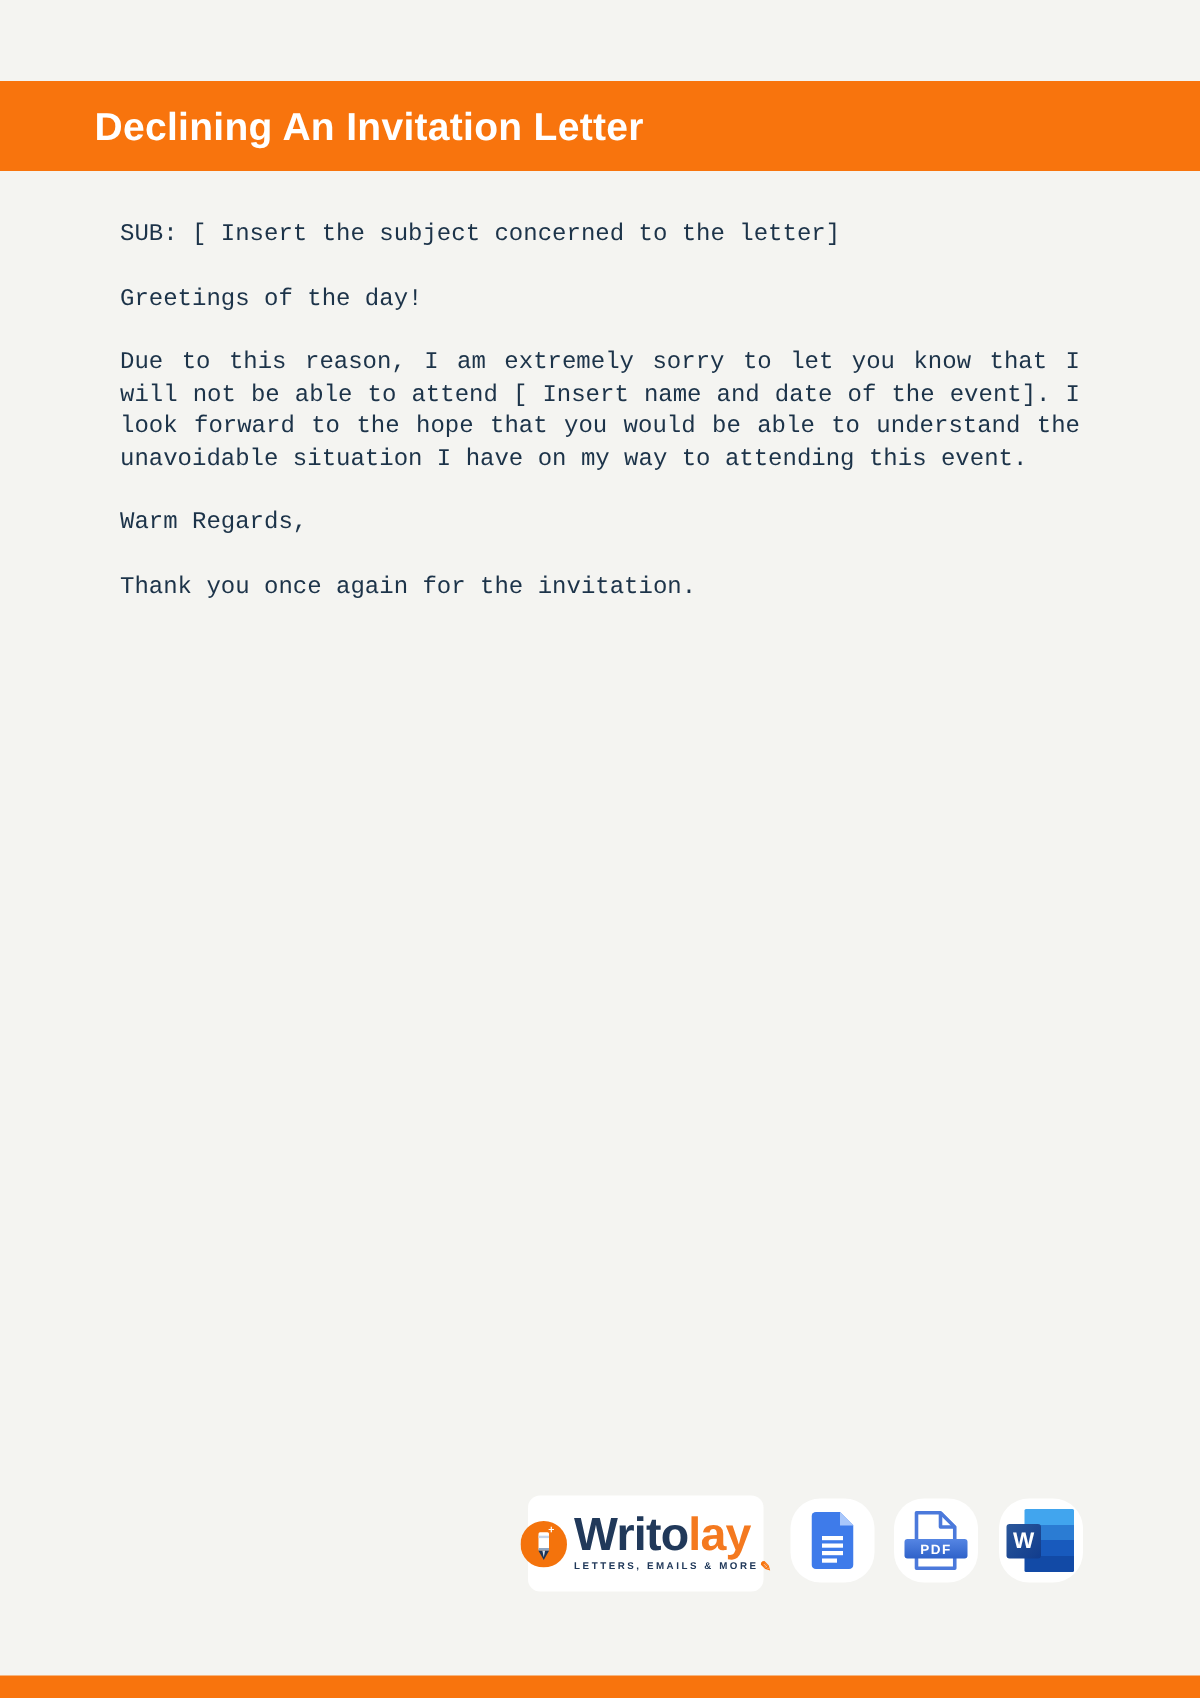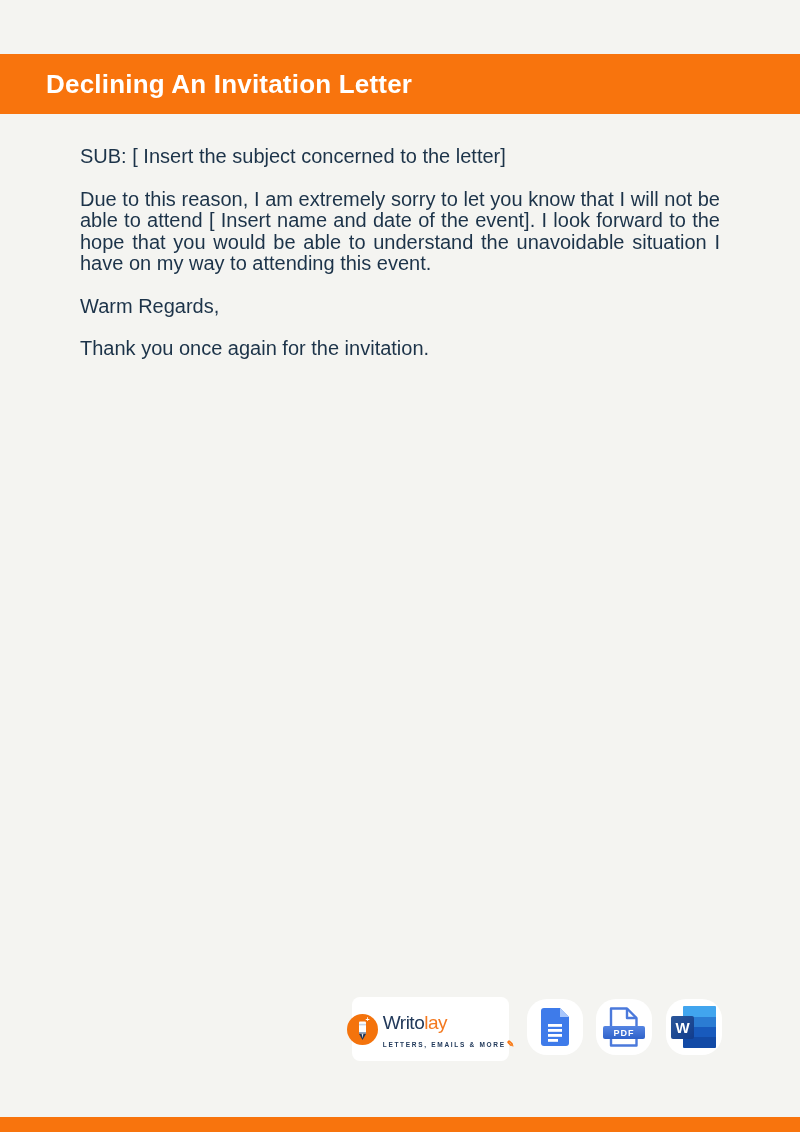--- a/index.html
+++ b/index.html
@@ -7,38 +7,38 @@
     width:800px;height:1132px;position:relative;overflow:hidden;
     background:#f4f4f1;
     font-family:"Liberation Sans", sans-serif;
   }
   
   .header-band{
     position:absolute;left:0;top:54px;width:800px;height:60px;
     background:#f8740d;display:flex;align-items:center;
   }
   .header-title{
-    margin-left:46px;color:#ffffff;font-size:26px;font-weight:bold;
+    margin-left:63px;color:#ffffff;font-size:26px;font-weight:bold;
     letter-spacing:.2px;
   }
   
   .letter{
     position:absolute;left:80px;top:146px;width:640px;
-    color:#1c3349;font-size:20px;line-height:21.5px;
+    color:#1c3349;font-size:16px;line-height:21.5px;font-family:Liberation Mono, monospace;
   }
   .letter p{margin:0 0 21px 0;}
   .letter .para{text-align:justify;text-align-last:left;}
   
   .brand-card{
     position:absolute;left:352px;top:997px;width:157px;height:64px;
     background:#ffffff;border-radius:8px;
     display:flex;align-items:center;justify-content:center;gap:5px;
   }
   .brand-text{display:flex;flex-direction:column;}
-  .brand-name{font-size:19px;font-weight:400;line-height:28px;letter-spacing:-.5px;}
+  .brand-name{font-size:31px;font-weight:700;line-height:28px;letter-spacing:-.5px;}
   .brand-name .primary{color:#21395a;}
   .brand-name .secondary{color:#f4791f;}
   .brand-tagline{
     font-size:6.5px;font-weight:bold;color:#21395a;letter-spacing:1.7px;
     margin-top:2px;white-space:nowrap;display:flex;align-items:center;gap:1px;
   }
   .brand-tagline .pencil{color:#f8740d;font-size:9px;letter-spacing:0;}
   .file-card{
     position:absolute;top:999px;width:56px;height:56px;background:#ffffff;
     border-radius:20px;display:flex;align-items:center;justify-content:center;
@@ -70,20 +70,21 @@
 </style>
 </head>
 <body>
 
 <div class="header-band">
   <div class="header-title">Declining An Invitation Letter</div>
 </div>
 
 <div class="letter">
   <p>SUB: [ Insert the subject concerned to the letter]</p>
+  <p>Greetings of the day!</p>
   <div>
       <p class="para">Due to this reason, I am extremely sorry to let you know that I will not be able to attend [ Insert name and date of the event]. I look forward to the hope that you would be able to understand the unavoidable situation I have on my way to attending this event.</p>
     </div>
   <p>Warm Regards,</p>
   <p>Thank you once again for the invitation.</p>
 </div>
 
 <div class="brand-card">
   <span style="display:flex;">
     <svg width="31" height="31" viewBox="0 0 31 31">

